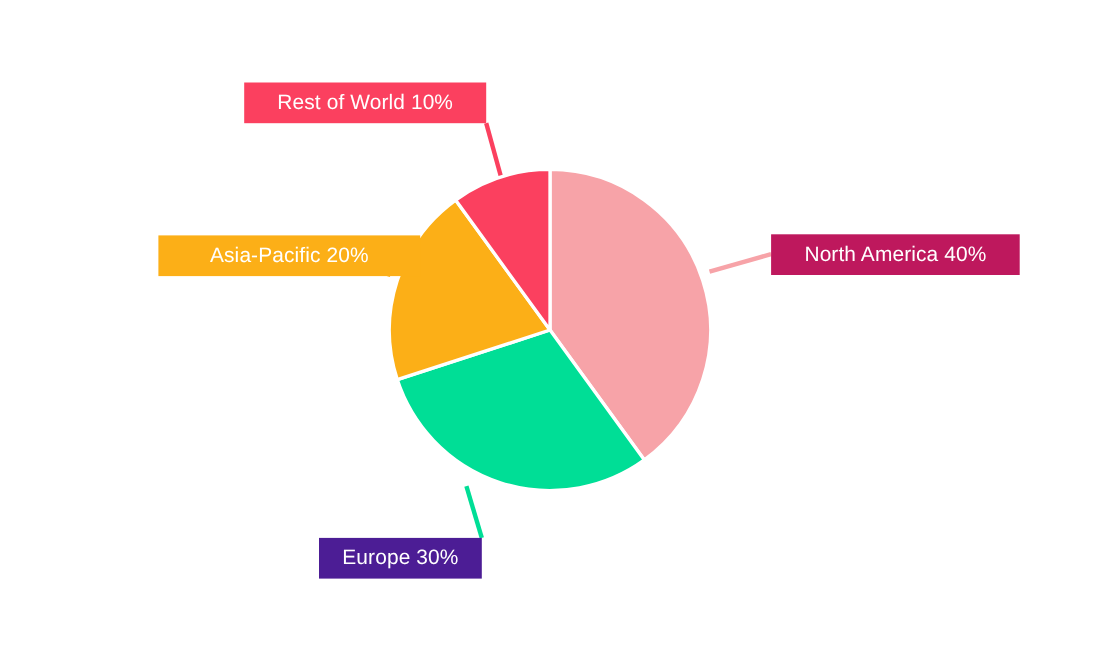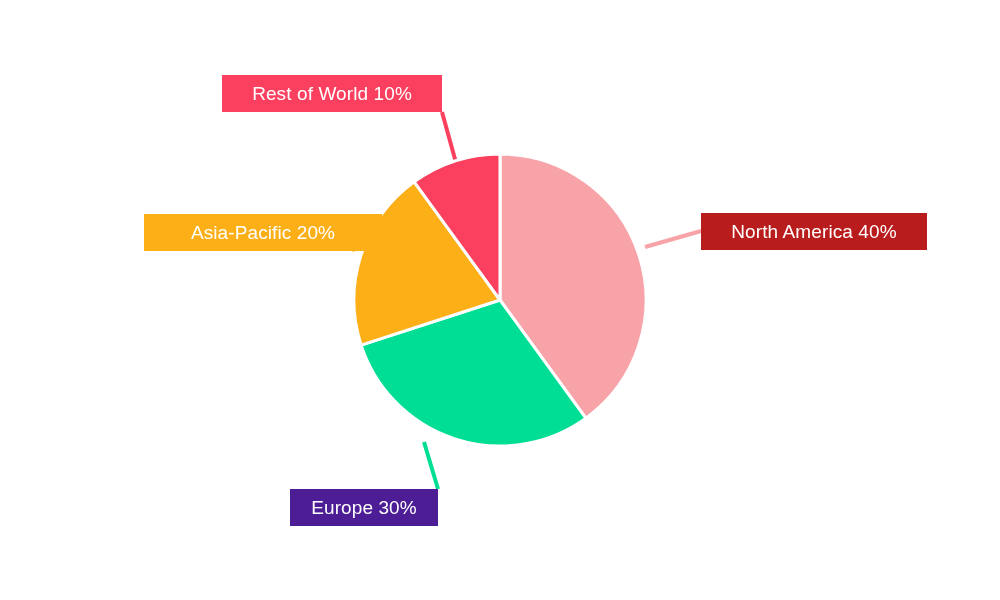--- a/index.html
+++ b/index.html
@@ -57,19 +57,19 @@
       </g>
     <g id="pie-slices">
         <path d="M 500 300 L 500.00 154.00 A 146 146 0 0 1 585.82 418.12 Z" fill="#F7A3A8" stroke="#FFFFFF" stroke-width="3" stroke-linejoin="round"></path>
         <path d="M 500 300 L 585.82 418.12 A 146 146 0 0 1 361.15 345.12 Z" fill="#00DE96" stroke="#FFFFFF" stroke-width="3" stroke-linejoin="round"></path>
         <path d="M 500 300 L 361.15 345.12 A 146 146 0 0 1 414.18 181.88 Z" fill="#FCAF17" stroke="#FFFFFF" stroke-width="3" stroke-linejoin="round"></path>
         <path d="M 500 300 L 414.18 181.88 A 146 146 0 0 1 500.00 154.00 Z" fill="#FB405F" stroke="#FFFFFF" stroke-width="3" stroke-linejoin="round"></path>
       </g>
   </svg>
 
   <div id="labels-layer">
-      <div class="slice-label" style="left: 701px; top: 213px; width: 226px; height: 37px; background: #b91c1c;">North America 40%</div>
+      <div class="slice-label" style="left: 701px; top: 213px; width: 226px; height: 37px; background: #be185d;">North America 40%</div>
       <div class="slice-label" style="left: 290px; top: 489px; width: 148px; height: 37px; background: #4c1d95;">Europe 30%</div>
       <div class="slice-label" style="left: 100px; top: 214px; width: 238px; height: 37px; background: rgb(252, 175, 23); margin-left: 44px;">Asia-Pacific 20%</div>
       <div class="slice-label" style="left: 222px; top: 75px; width: 220px; height: 37px; background: rgb(251, 64, 95);">Rest of World 10%</div>
     </div>
 
 </div>
 
 </body></html>

